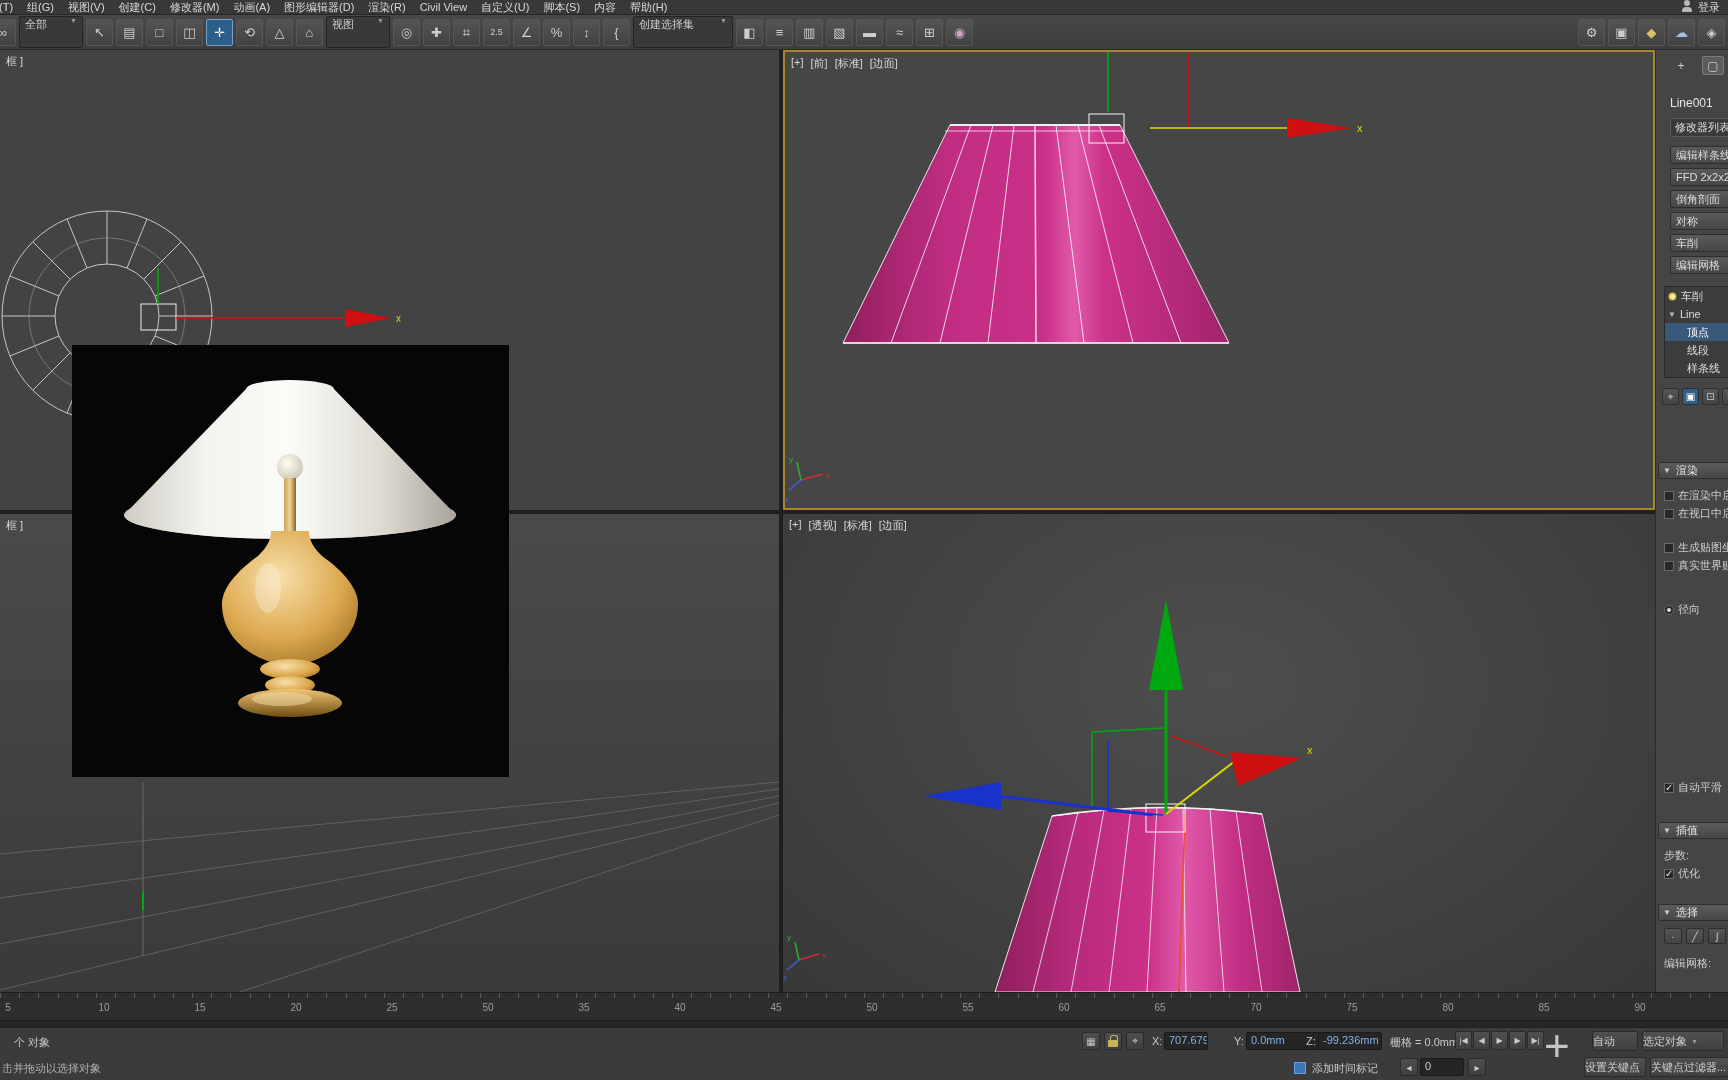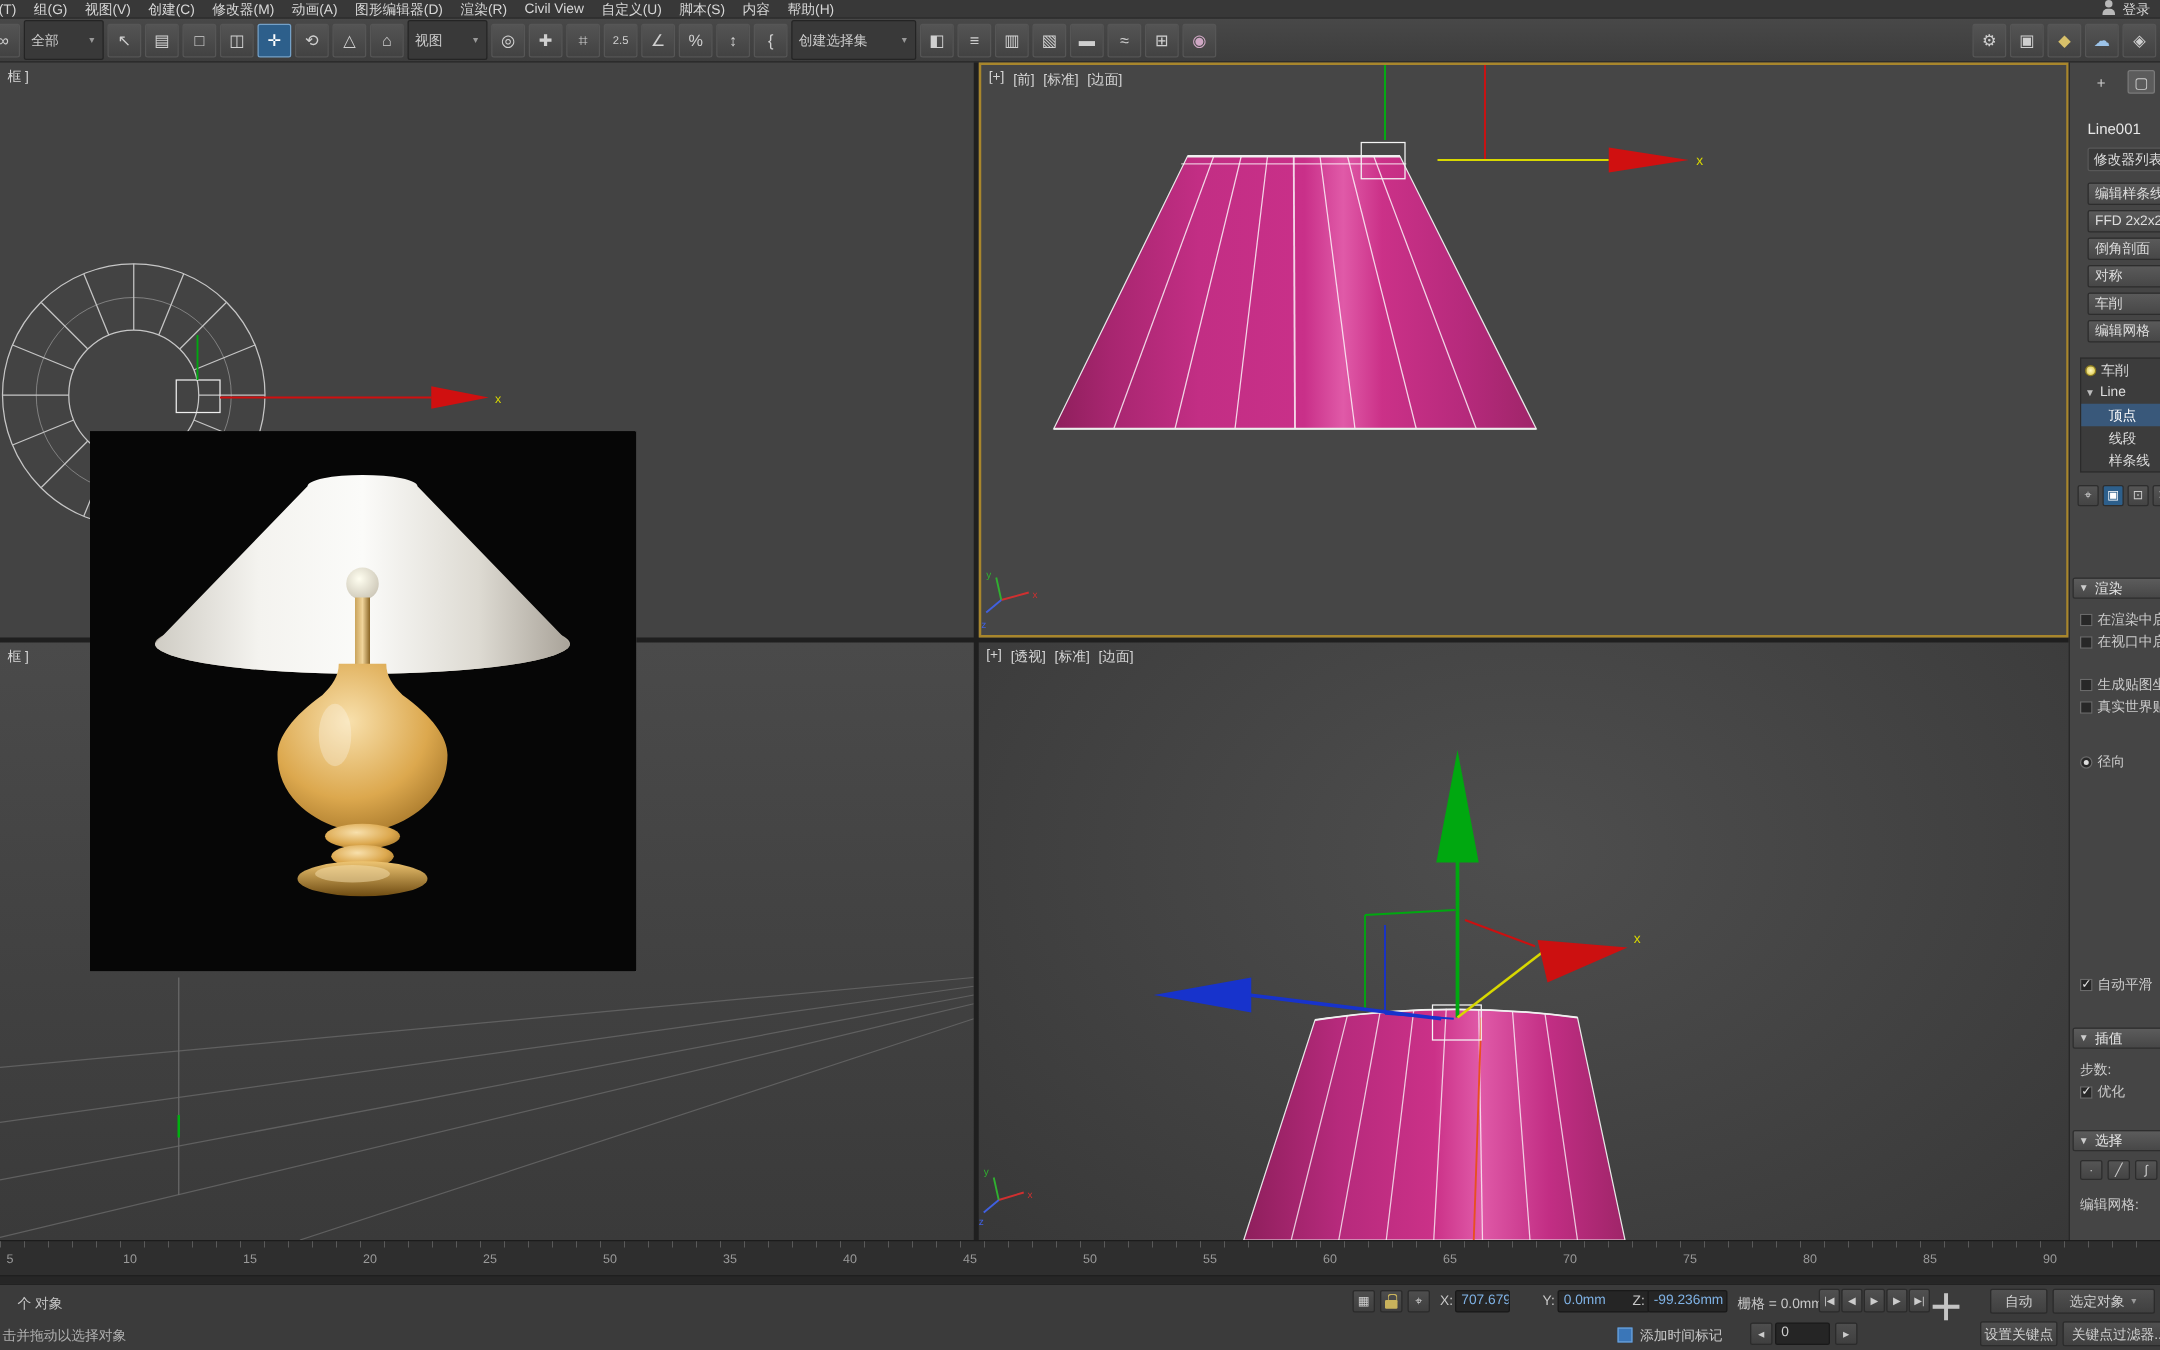--- a/index.html
+++ b/index.html
@@ -20,21 +20,21 @@
 
 
 .toolbar{position:absolute;left:0;top:15px;width:1728px;height:35px;background:linear-gradient(#484848,#3d3d3d);
   border-bottom:1px solid #292929;display:flex;align-items:center;gap:3px;padding:0 3px;overflow:hidden;}
 .tbtn{width:27px;height:27px;flex:0 0 auto;border:1px solid #565656;border-radius:2px;
   background:linear-gradient(#545454,#424242);color:#cfcfcf;font-size:13px;line-height:1;
   display:flex;align-items:center;justify-content:center;}
 .tbtn.small-glyph{font-size:9px;}
 .tbtn.active{background:#2d5f8b;border-color:#74a1c8;color:#fff;}
 .tdrop{height:32px;flex:0 0 auto;background:#393939;border:1px solid #242424;border-radius:2px;color:#ccc;
-  font-size:11px;display:flex;align-items:center;padding:0 5px;gap:8px;min-width:64px;justify-content:space-between;}
+  font-size:11px;display:flex;align-items:flex-start;padding:0 5px;gap:8px;min-width:64px;justify-content:space-between;}
 .tdrop .arr{font-size:7px;color:#999;}
 .tspacer{flex:1 1 auto;}
 
 
 .viewarea{position:absolute;left:0;top:50px;width:1728px;height:942px;background:#1f1f1f;}
 .vp{position:absolute;overflow:hidden;}
 .vp svg{position:absolute;left:0;top:0;}
 .vp-lt{left:0;top:0;width:779px;height:460px;background:#434343;}
 .vp-lb{left:0;top:464px;width:779px;height:478px;background:linear-gradient(#4a4a4a,#3a3a3a);}
 .vp-f{left:783px;top:0;width:872px;height:460px;background:#464646;border:2px solid #a8862c;}
@@ -93,21 +93,21 @@
 
 .statusbar{position:absolute;left:0;top:1027px;width:1728px;height:53px;background:#3b3b3b;border-top:1px solid #222;font-size:11px;}
 .statusbar>*{position:absolute;}
 .stext{color:#c8c8c8;white-space:nowrap;}
 .stext.dim{color:#b0b0b0;}
 .sfield{height:18px;background:#252525;border:1px solid #191919;border-radius:2px;color:#7fb2e5;
   padding:1px 4px;overflow:hidden;white-space:nowrap;}
 .sicon{width:18px;height:18px;border:1px solid #2b2b2b;border-radius:2px;background:linear-gradient(#4e4e4e,#3f3f3f);
   color:#ccc;font-size:10px;display:flex;align-items:center;justify-content:center;}
 .sbtn{height:20px;border:1px solid #2b2b2b;border-radius:2px;background:linear-gradient(#505050,#404040);
-  color:#d0d0d0;display:flex;align-items:center;justify-content:center;gap:4px;white-space:nowrap;overflow:hidden;}
+  color:#d0d0d0;display:flex;align-items:center;justify-content:flex-start;gap:4px;white-space:nowrap;overflow:hidden;}
 .sbtn .arr2{font-size:7px;color:#999;}
 #playback{display:flex;gap:1px;}
 .pbtn{width:17px;height:19px;border:1px solid #2b2b2b;border-radius:2px;background:linear-gradient(#505050,#404040);
   color:#ccc;font-size:8px;display:flex;align-items:center;justify-content:center;}
 .lock{position:relative;width:10px;height:7px;background:#c9b35c;border-radius:1px;margin-top:5px;}
 .lock::before{content:"";position:absolute;left:2px;top:-5px;width:6px;height:5px;border:1.5px solid #c9b35c;border-bottom:none;border-radius:3px 3px 0 0;}
 .timetag-icon{width:12px;height:12px;background:#3a76b8;border:1px solid #6aa0d8;display:inline-block;}
 .crosshair{left:1544px;top:-4px;font-size:44px;font-weight:200;color:#c4c4c4;line-height:1;}
 </style>
 </head>

